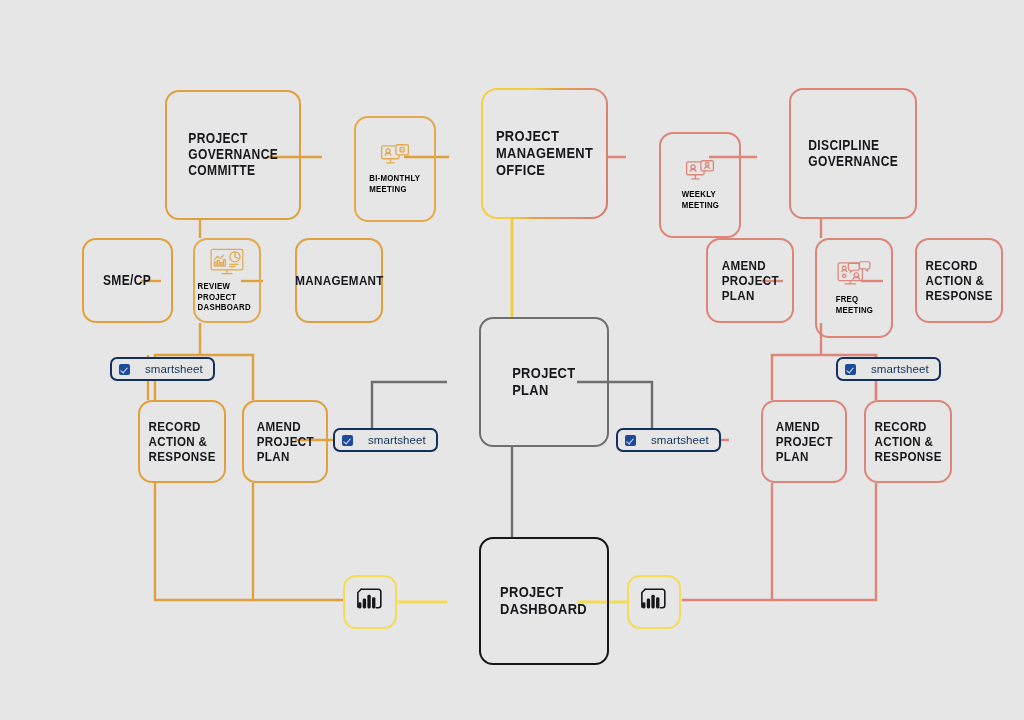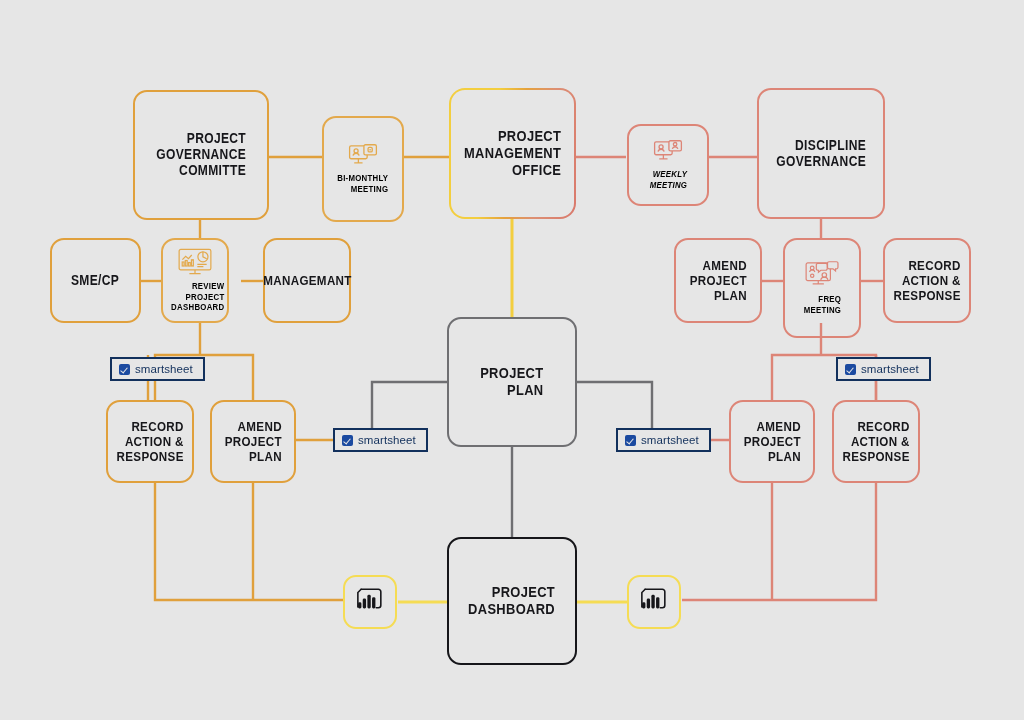--- a/index.html
+++ b/index.html
@@ -22,25 +22,26 @@
     height: 720px;
     pointer-events: none;
   }
   .node {
     position: absolute;
     box-sizing: border-box;
     display: flex;
     flex-direction: column;
     align-items: center;
     justify-content: center;
-    text-align: right;
+    text-align: left;
     border-radius: 14px;
     border: 2.5px solid #888;
     background: transparent;
     z-index: 3;
+    margin-left: 32px;
   }
   .node .lbl {
     font-weight: 700;
     letter-spacing: 0.4px;
     line-height: 1.12;
     font-stretch: condensed;
     transform: scaleX(0.86);
   }
   
   .n-amber   { border-color: #e0a03c; }
@@ -76,24 +77,24 @@
   }
   .iconnode svg { display: block; }
 
   
   .sspill {
     position: absolute;
     box-sizing: border-box;
     height: 24px;
     display: flex;
     align-items: center;
-    gap: 5px;
+    gap: 15px;
     padding: 0 10px 0 7px;
     border: 2px solid #12305c;
-    border-radius: 0;
+    border-radius: 7px;
     background: #e6e6e6;
     z-index: 6;
   }
   .sspill .ssmark {
     width: 11px; height: 11px;
     border-radius: 2px;
     background: #1b4aa0;
     position: relative;
     flex: 0 0 auto;
   }
@@ -210,21 +211,21 @@
     <div class="cap" style="white-space:pre-line;">BI-MONTHLY
 MEETING</div>
   </div>
 
   <div class="node n-grad" style="left:449px; top:88px; width:127px; height:131px;">
     <div class="lbl" style="font-size:15px; white-space:pre-line;">PROJECT
 MANAGEMENT
 OFFICE</div>
   </div>
 
-  <div class="node n-salmonlt iconnode" style="left:627px; top:124px; width:82px; height:82px;font-style:italic;">
+  <div class="node n-salmonlt iconnode" style="left:627px; top:132px; width:82px; height:106px;">
     <span>
       <svg width="30" height="24" viewBox="0 0 32 26" fill="none" stroke="#dd8577" stroke-width="1.4">
         <rect x="1.5" y="2" width="19" height="14" rx="1.6"></rect>
         <path d="M11 16v4M6.5 20.5h9"></path>
         <circle cx="8.5" cy="7.5" r="2.2"></circle>
         <path d="M5.2 12.6c.5-1.7 1.8-2.6 3.3-2.6s2.8.9 3.3 2.6"></path>
         <rect x="17" y="0.8" width="13.5" height="11" rx="1.6" fill="#e6e6e6"></rect>
         <circle cx="23.7" cy="4.6" r="1.9"></circle>
         <path d="M20.7 9.6c.4-1.5 1.6-2.3 3-2.3s2.6.8 3 2.3"></path>
       </svg>

